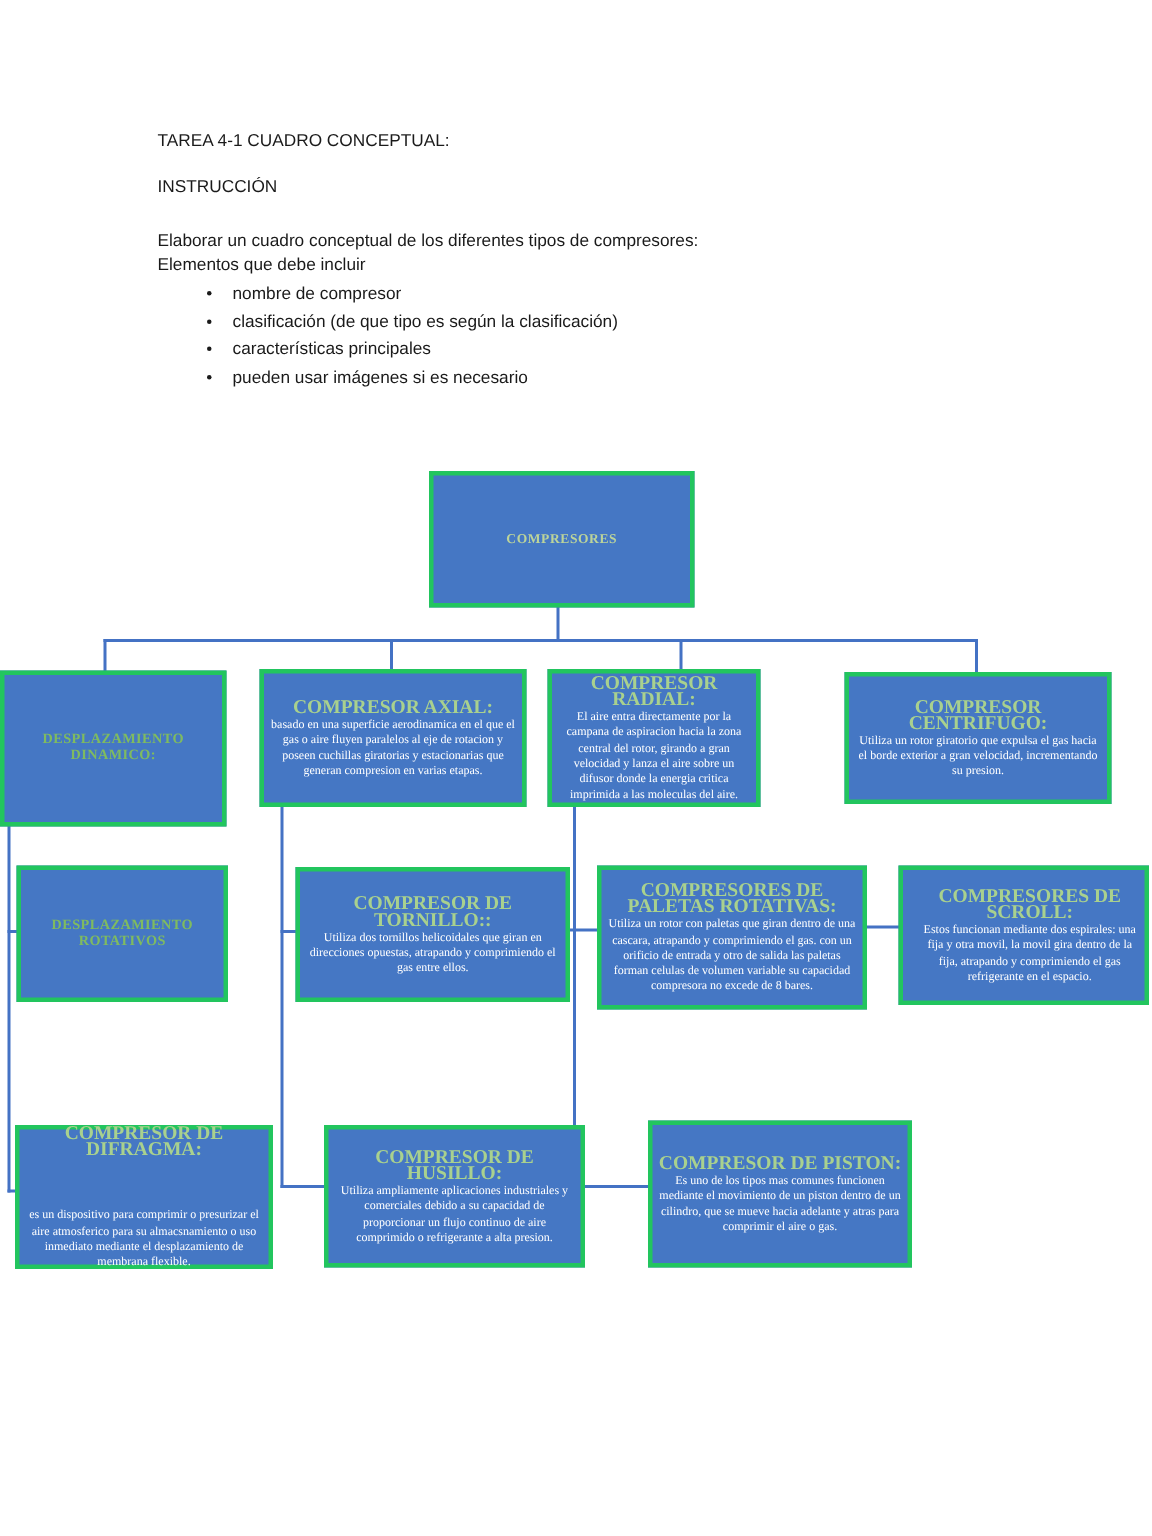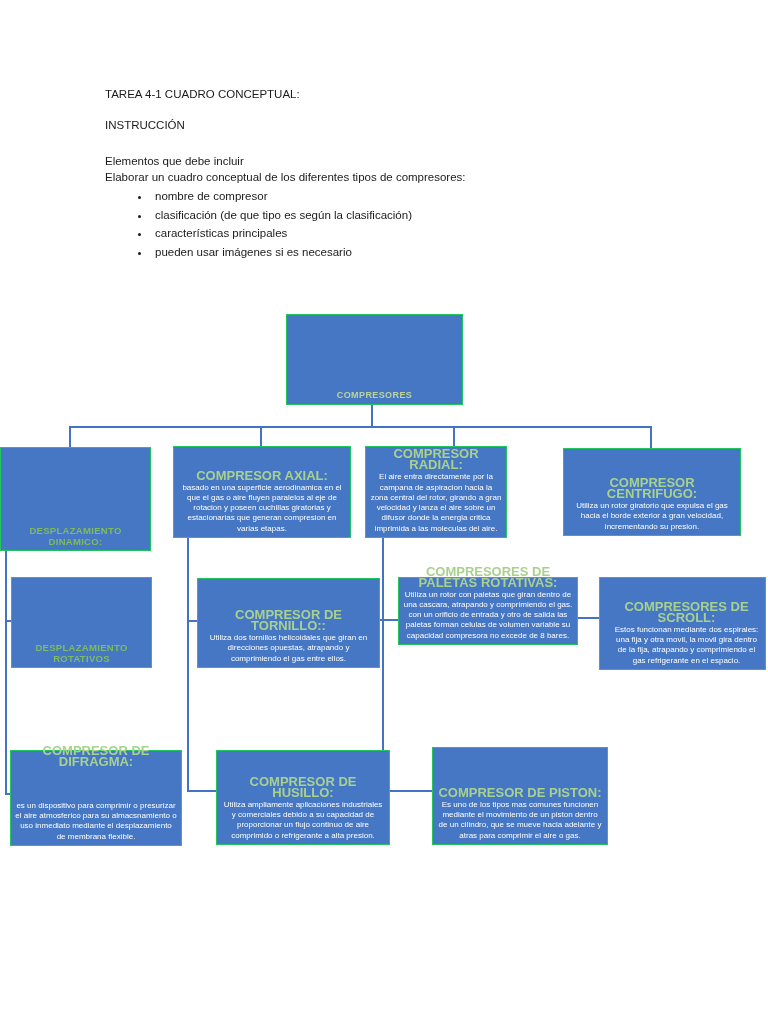--- a/index.html
+++ b/index.html
@@ -8,43 +8,43 @@
 
   
   .doc-header{position:absolute;left:105px;top:88px;width:600px;}
   .doc-title{font-size:11.5px;font-weight:400;color:#1a1a1a;margin:0 0 19px 0;}
   .doc-subtitle{font-size:11.5px;color:#1a1a1a;margin:0 0 22px 0;}
   .doc-line{font-size:11.5px;color:#1a1a1a;margin:0;line-height:16px;}
   ul.doc-bullets{margin:2px 0 0 0;padding-left:46px;font-size:11.5px;line-height:18.5px;color:#1a1a1a;}
   ul.doc-bullets li{padding-left:4px;}
 
   
-  .node{position:absolute;background:#4577c4;border:1px solid #22c55e;box-sizing:border-box;
-        display:flex;flex-direction:column;align-items:center;justify-content:flex-end;
-        text-align:center;padding:3px 4px;}
+  .node{position:absolute;background:#4577c4;border:3px solid #22c55e;box-sizing:border-box;
+        display:flex;flex-direction:column;align-items:center;justify-content:center;
+        text-align:center;padding:3px 4px;font-family:Liberation Serif, serif;}
   .node .ntitle{color:#a9d18e;font-weight:bold;font-size:13px;line-height:11px;margin-bottom:2px;}
   .node .nbody{color:#ffffff;font-size:8px;line-height:10.3px;}
   .node.label-only .ntitle{font-size:9.5px;color:#7fbb60;letter-spacing:.3px;margin-bottom:0;}
   .node.root .ntitle{font-size:9px;color:#bcd49a;letter-spacing:.4px;margin-bottom:0;}
 
   
   .ln{position:absolute;background:#4472c4;}
   .ln.h{height:2px;}
   .ln.v{width:2px;}
 </style>
 </head>
 <body>
 
 <div id="page">
 
   <div class="doc-header">
     <p class="doc-title">TAREA 4-1 CUADRO CONCEPTUAL:</p>
     <p class="doc-subtitle">INSTRUCCIÓN</p>
+    <p class="doc-line">Elaborar un cuadro conceptual de los diferentes tipos de compresores:</p>
     <p class="doc-line">Elementos que debe incluir</p>
-    <p class="doc-line">Elaborar un cuadro conceptual de los diferentes tipos de compresores:</p>
     <ul class="doc-bullets">
       <li>nombre de compresor</li>
       <li>clasificación (de que tipo es según la clasificación)</li>
       <li>características principales</li>
       <li>pueden usar imágenes si es necesario</li>
     </ul>
   </div>
 
   <div class="ln v" style="left:371px;top:404px;height:23px;"></div>
   <div class="ln h" style="left:69px;top:426px;width:583px;"></div>
@@ -86,21 +86,21 @@
     <div class="nbody">Utiliza un rotor giratorio que expulsa el gas hacia el borde exterior a gran velocidad, incrementando su presion.</div>
   </div>
 
   <div class="node label-only" style="left:11px;top:577px;width:141px;height:91px;">
     <div class="ntitle">DESPLAZAMIENTO  ROTATIVOS</div>
   </div>
   <div class="node" style="left:197px;top:578px;width:183px;height:90px;">
     <div class="ntitle">COMPRESOR DE TORNILLO::</div>
     <div class="nbody">Utiliza dos tornillos helicoidales que giran en direcciones opuestas, atrapando y comprimiendo el gas entre ellos.</div>
   </div>
-  <div class="node" style="left:398px;top:577px;width:180px;height:68px;">
+  <div class="node" style="left:398px;top:577px;width:180px;height:96px;">
     <div class="ntitle">COMPRESORES DE PALETAS ROTATIVAS:</div>
     <div class="nbody">Utiliza un rotor con paletas que giran dentro de una cascara, atrapando y comprimiendo el gas. con un orificio de entrada y otro de salida las paletas forman celulas de volumen variable su capacidad compresora no excede de 8 bares.</div>
   </div>
   <div class="node" style="left:599px;top:577px;width:167px;height:93px;padding-left:12px;">
     <div class="ntitle">COMPRESORES DE SCROLL:</div>
     <div class="nbody">Estos funcionan mediante dos espirales: una fija y otra movil, la movil gira dentro de la fija, atrapando y comprimiendo el gas refrigerante en el espacio.</div>
   </div>
 
   <div class="node" style="left:10px;top:750px;width:172px;height:96px;gap:32px;">
     <div class="ntitle">COMPRESOR DE DIFRAGMA:</div>

